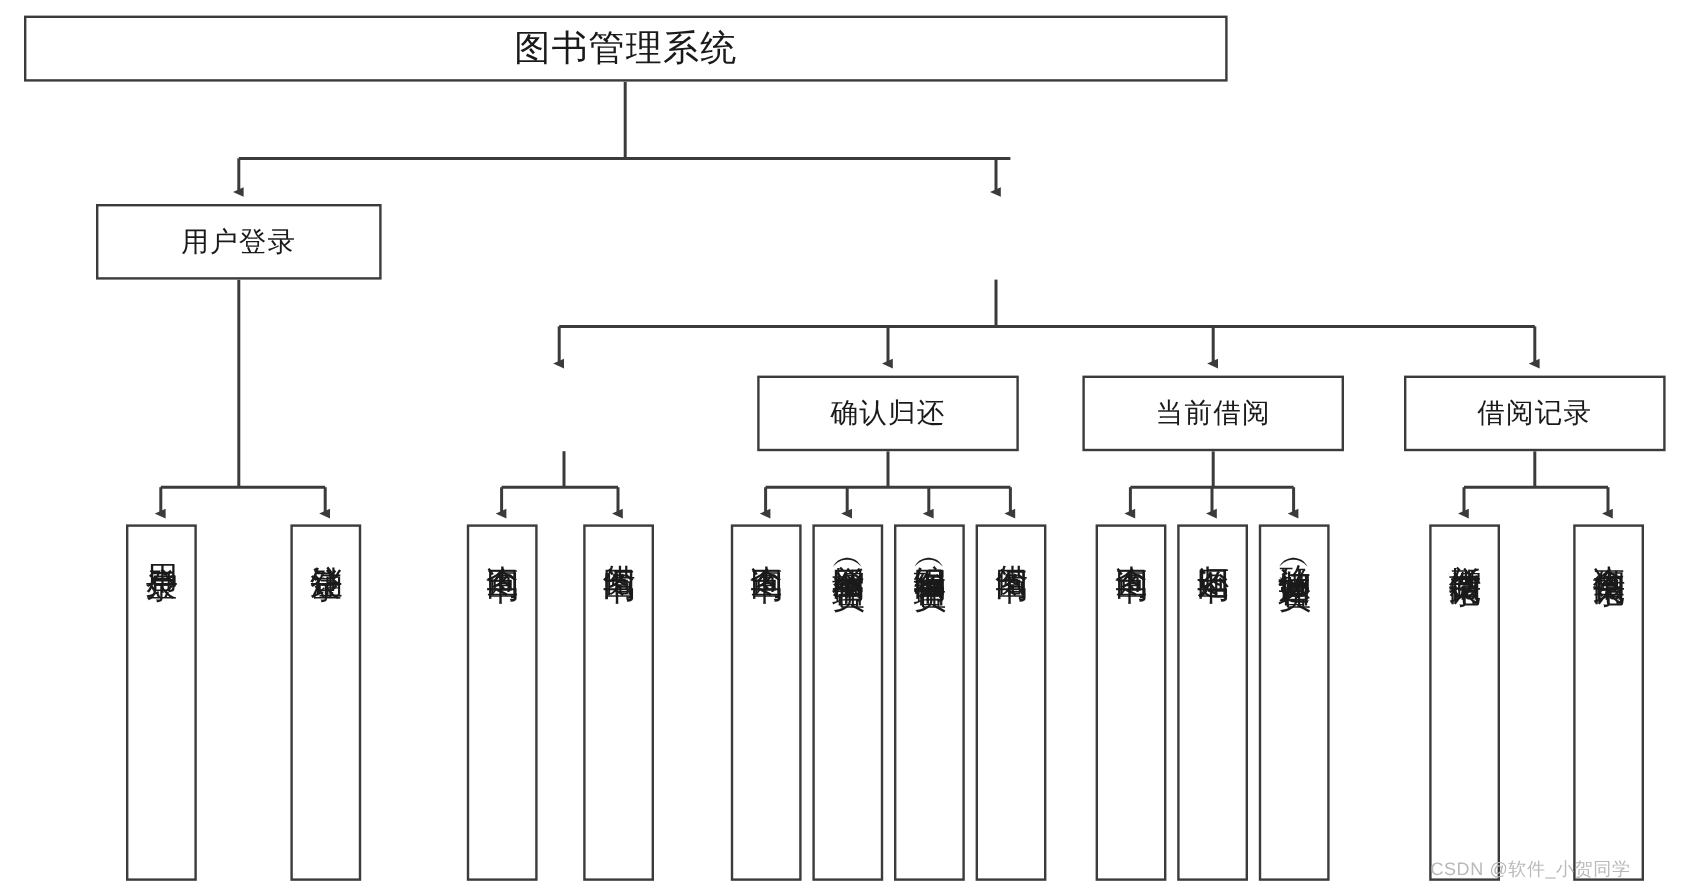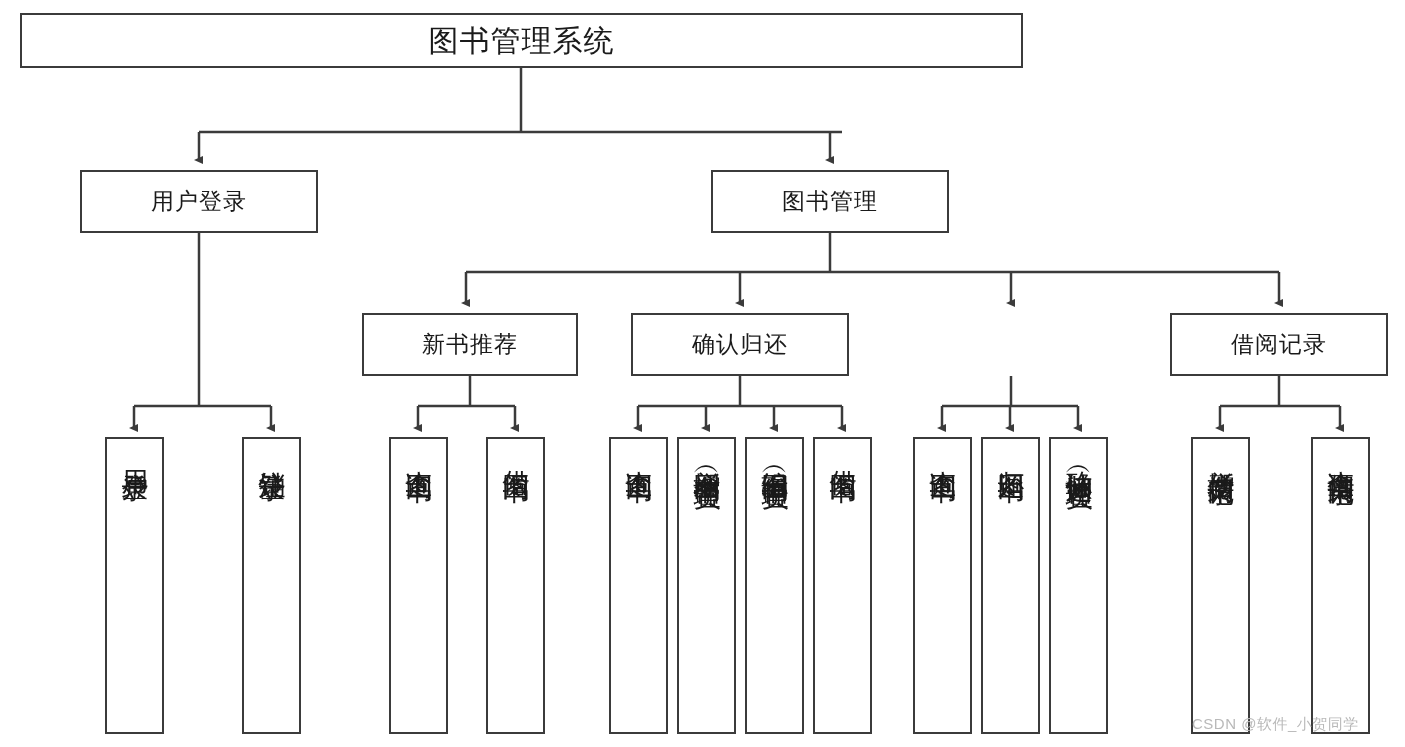--- a/index.html
+++ b/index.html
@@ -124,29 +124,26 @@
     </g>
   </svg>
 
   <div class="node root horiz" style="left:20px; top:13px; width:1003px; height:55px;">
     <span class="node-label">图书管理系统</span>
   </div>
 
   <div class="node horiz" style="left:80px; top:170px; width:238px; height:63px;">
     <span class="node-label">用户登录</span>
   </div>
-  <div class="node horiz" style="left:711px; top:170px; width:238px; height:63px;">
-    <span class="node-label">图书管理</span>
-  </div>
 
-  <div class="node horiz" style="left:362px; top:313px; width:216px; height:63px;">
-    <span class="node-label">新书推荐</span>
-  </div>
   <div class="node horiz" style="left:631px; top:313px; width:218px; height:63px;">
     <span class="node-label">确认归还</span>
+  </div>
+  <div class="node horiz" style="left:902px; top:313px; width:218px; height:63px;">
+    <span class="node-label">当前借阅</span>
   </div>
   <div class="node horiz" style="left:1170px; top:313px; width:218px; height:63px;">
     <span class="node-label">借阅记录</span>
   </div>
 
   <div class="node vert" style="left:105px; top:437px; width:59px; height:297px;">
     <span class="node-label">用户登录</span>
   </div>
   <div class="node vert" style="left:242px; top:437px; width:59px; height:297px;">
     <span class="node-label">注销登录</span>

